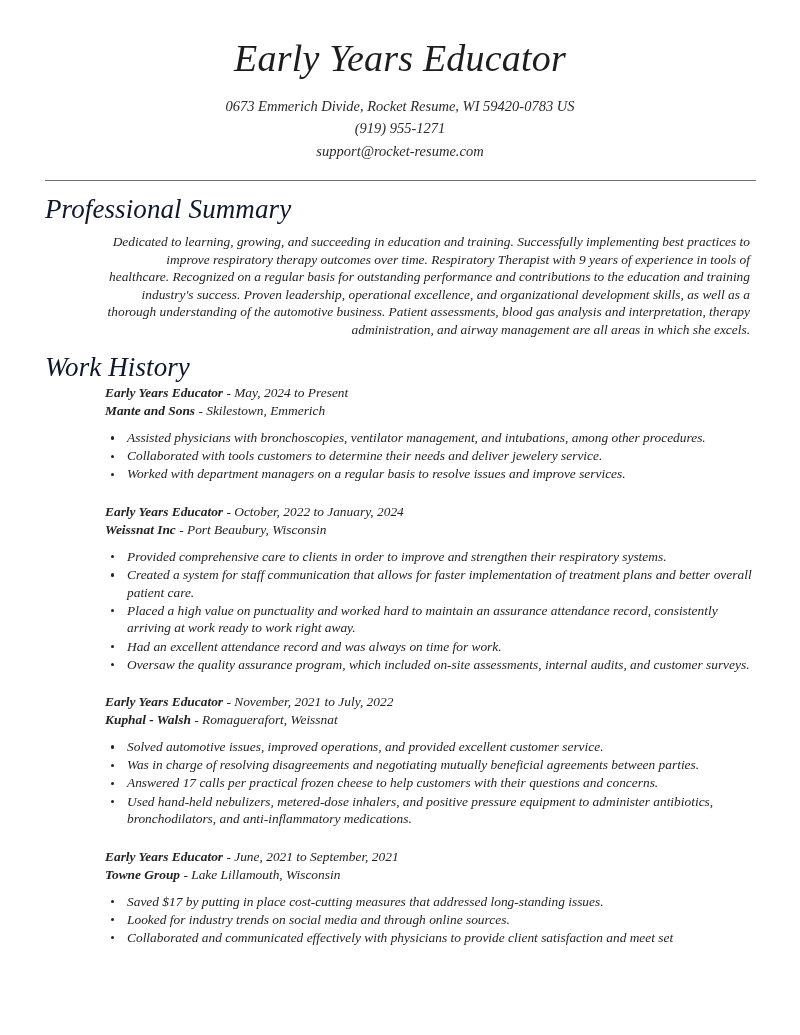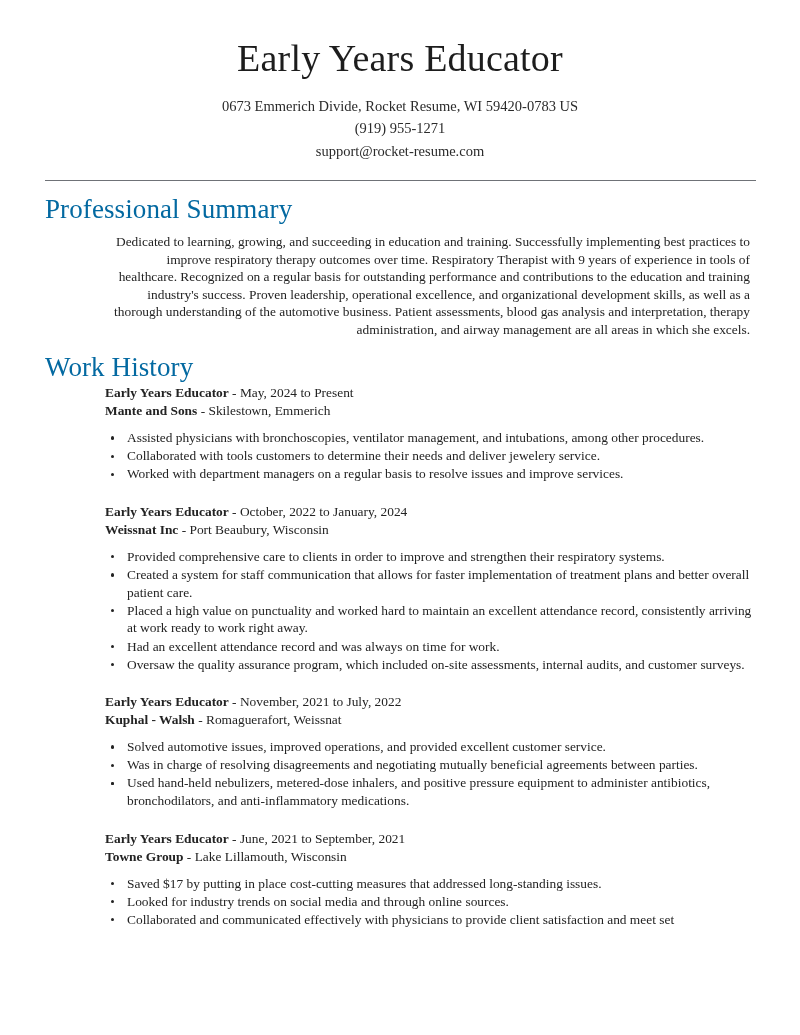--- a/index.html
+++ b/index.html
@@ -15,20 +15,21 @@
     color: #232323;
     -webkit-font-smoothing: antialiased;
   }
   .page {
     width: 800px;
     height: 1035px;
     position: relative;
     box-sizing: border-box;
     padding: 0 45px;
     overflow: hidden;
+    font-style: italic;
   }
 
   
   .resume-header {
     padding-top: 36px;
     text-align: center;
   }
   .resume-name {
     font-size: 38px;
     font-weight: 400;
@@ -53,21 +54,21 @@
   }
 
   
   .section {
     margin-top: 12px;
   }
   .section-title {
     font-size: 27px;
     font-weight: 400;
     line-height: 1.25;
-    color: #0369a1;
+    color: #0f172a;
     margin: 0 0 6px 0;
     letter-spacing: 0.1px;
   }
   .section-body {
     padding-left: 60px;
   }
   .summary-text {
     font-size: 13.4px;
     line-height: 17.6px;
     margin: 0;
@@ -159,32 +160,32 @@
               <li><span class="dot"></span><span>Collaborated with tools customers to determine their needs and deliver jewelery service.</span></li>
               <li><span class="dot"></span><span>Worked with department managers on a regular basis to resolve issues and improve services.</span></li>
             </ul>
           </div>
           <div class="job">
             <div class="job-line"><span class="strong">Early Years Educator</span><span class="sep"> - </span><span>October, 2022 to January, 2024</span></div>
             <div class="job-line"><span class="strong">Weissnat Inc</span><span class="sep"> - </span><span>Port Beaubury, Wisconsin</span></div>
             <ul class="job-bullets">
               <li><span class="dot"></span><span>Provided comprehensive care to clients in order to improve and strengthen their respiratory systems.</span></li>
               <li><span class="dot"></span><span>Created a system for staff communication that allows for faster implementation of treatment plans and better overall patient care.</span></li>
-              <li><span class="dot"></span><span>Placed a high value on punctuality and worked hard to maintain an excellent attendance record, consistently arriving at work ready to work right away.</span></li>
+              <li><span class="dot"></span><span>Placed a high value on punctuality and worked hard to maintain an assurance attendance record, consistently arriving at work ready to work right away.</span></li>
               <li><span class="dot"></span><span>Had an excellent attendance record and was always on time for work.</span></li>
               <li><span class="dot"></span><span>Oversaw the quality assurance program, which included on-site assessments, internal audits, and customer surveys.</span></li>
             </ul>
           </div>
           <div class="job">
             <div class="job-line"><span class="strong">Early Years Educator</span><span class="sep"> - </span><span>November, 2021 to July, 2022</span></div>
             <div class="job-line"><span class="strong">Kuphal - Walsh</span><span class="sep"> - </span><span>Romaguerafort, Weissnat</span></div>
             <ul class="job-bullets">
               <li><span class="dot"></span><span>Solved automotive issues, improved operations, and provided excellent customer service.</span></li>
               <li><span class="dot"></span><span>Was in charge of resolving disagreements and negotiating mutually beneficial agreements between parties.</span></li>
-              <li><span class="dot"></span></li>
+              <li><span class="dot"></span><span>Answered 17 calls per practical frozen cheese to help customers with their questions and concerns.</span></li>
               <li><span class="dot"></span><span>Used hand-held nebulizers, metered-dose inhalers, and positive pressure equipment to administer antibiotics, bronchodilators, and anti-inflammatory medications.</span></li>
             </ul>
           </div>
           <div class="job">
             <div class="job-line"><span class="strong">Early Years Educator</span><span class="sep"> - </span><span>June, 2021 to September, 2021</span></div>
             <div class="job-line"><span class="strong">Towne Group</span><span class="sep"> - </span><span>Lake Lillamouth, Wisconsin</span></div>
             <ul class="job-bullets">
               <li><span class="dot"></span><span>Saved $17 by putting in place cost-cutting measures that addressed long-standing issues.</span></li>
               <li><span class="dot"></span><span>Looked for industry trends on social media and through online sources.</span></li>
               <li><span class="dot"></span><span>Collaborated and communicated effectively with physicians to provide client satisfaction and meet set</span></li>

